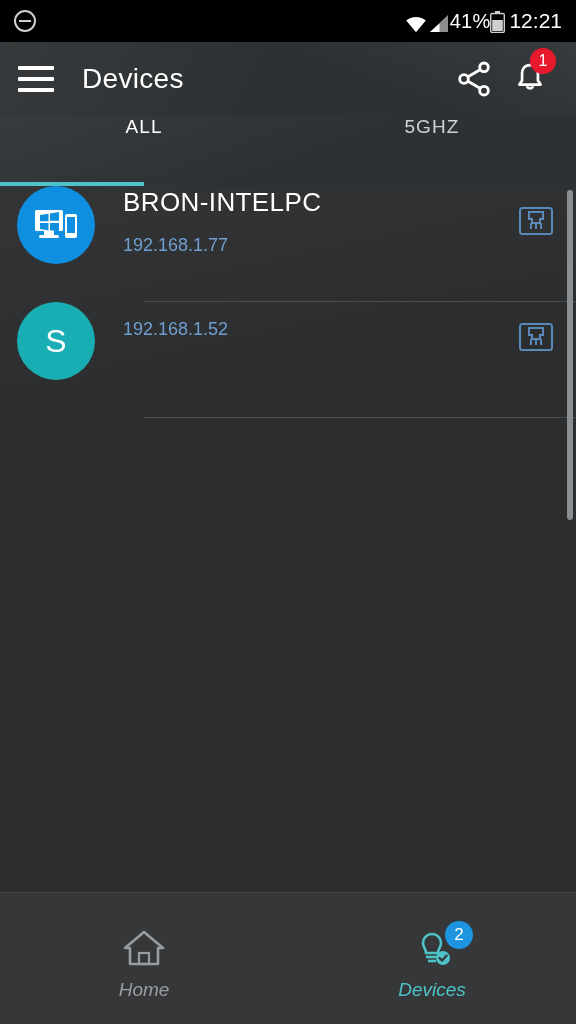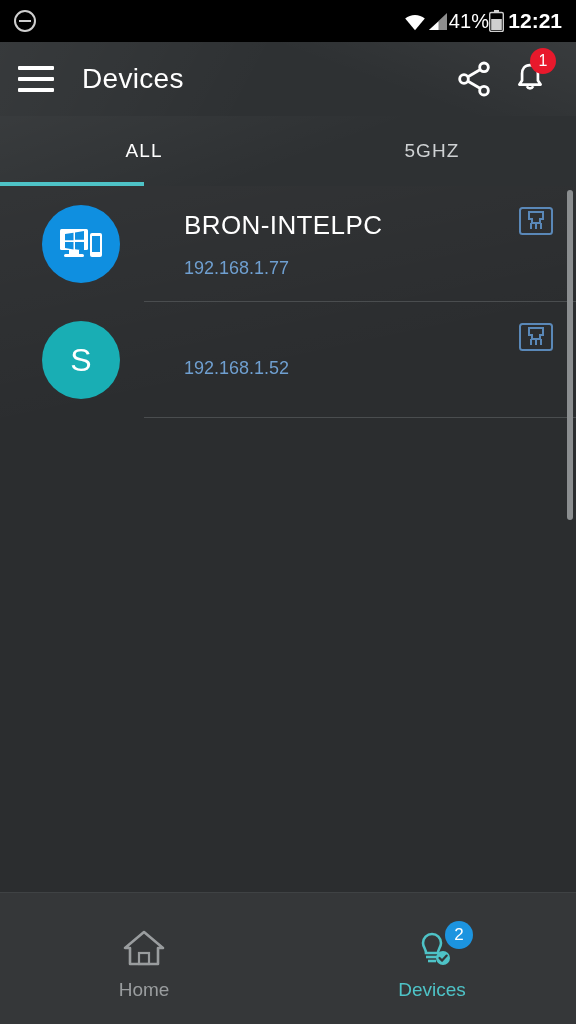--- a/index.html
+++ b/index.html
@@ -32,21 +32,21 @@
     box-sizing: border-box;
     color: #ffffff;
   }
   .statusbar .left {
     display: flex;
     align-items: center;
     flex: 1;
   }
   .statusbar .right {
     display: flex;
-    align-items: center;
+    align-items: flex-end;
     gap: 0;
   }
   .dnd-icon {
     width: 22px; height: 22px;
     border: 2px solid #cfcfcf;
     border-radius: 50%;
     position: relative;
     box-sizing: border-box;
   }
   .dnd-icon::after {
@@ -58,21 +58,20 @@
   }
   .status-text {
     font-size: 20px;
     letter-spacing: 0.2px;
     color: #ffffff;
   }
   .clock {
     font-size: 21px;
     color: #ffffff;
     margin-left: 4px;
-    font-weight: bold;
   }
   svg { display: block; }
 
   
   .appbar {
     height: 74px;
     background: #2e3133;
     display: flex;
     align-items: center;
     padding: 0 18px;
@@ -134,21 +133,20 @@
     background: #2e3133;
     display: flex;
     align-items: stretch;
     position: relative;
     background-image:
       linear-gradient(160deg, rgba(255,255,255,0.05) 0%, rgba(255,255,255,0) 55%);
   }
   .tab {
     flex: 1;
     display: flex;
-    align-items: center;
     justify-content: center;
     color: #cfd2d4;
     font-size: 19px;
     letter-spacing: 1.1px;
     position: relative;
   }
   .tab.active {
     color: #ffffff;
   }
   .tab-underline {
@@ -163,26 +161,25 @@
   
   .list {
     background: #2b2d2f;
     position: relative;
     height: 706px;
     background-image:
       linear-gradient(168deg, rgba(255,255,255,0.035) 0%, rgba(255,255,255,0) 30%);
   }
   .device-row {
     display: flex;
-    align-items: center;
+    align-items: flex-start;
     height: 116px;
-    padding-left: 42px;
-    box-sizing: border-box;
-    position: relative;
-    gap: 36px;
+    padding-left: 17px;
+    box-sizing: border-box;
+    position: relative;
   }
   .avatar {
     width: 78px;
     height: 78px;
     border-radius: 50%;
     display: flex;
     align-items: center;
     justify-content: center;
     flex: none;
     color: #ffffff;
@@ -257,20 +254,21 @@
   }
   .navitem .nav-icon {
     height: 50px;
     display: flex;
     align-items: center;
     justify-content: center;
     position: relative;
   }
   .navitem .nav-label {
     margin-top: 6px;
+    font-style: italic;
   }
   .navitem.active { color: #4ec3c7; }
   .nav-badge {
     position: absolute;
     top: -2px;
     right: -18px;
     min-width: 28px;
     height: 28px;
     border-radius: 14px;
     background: #1c94e0;

